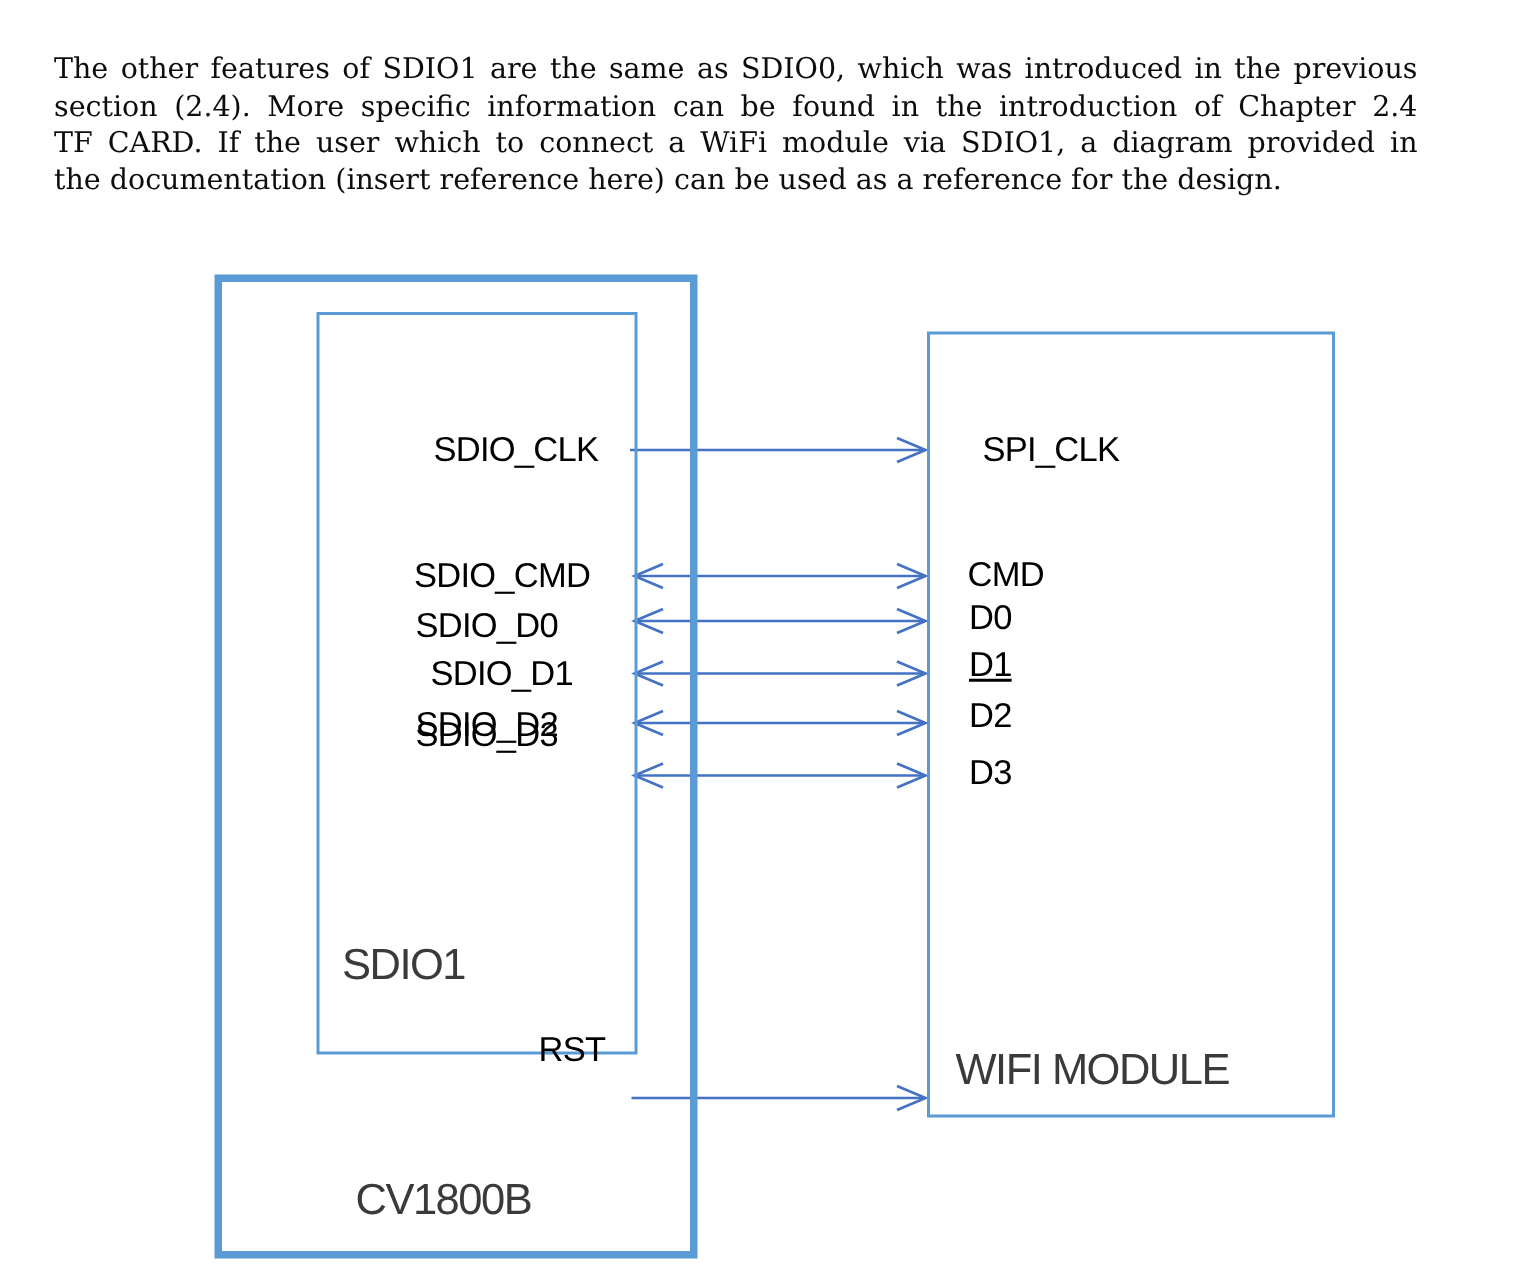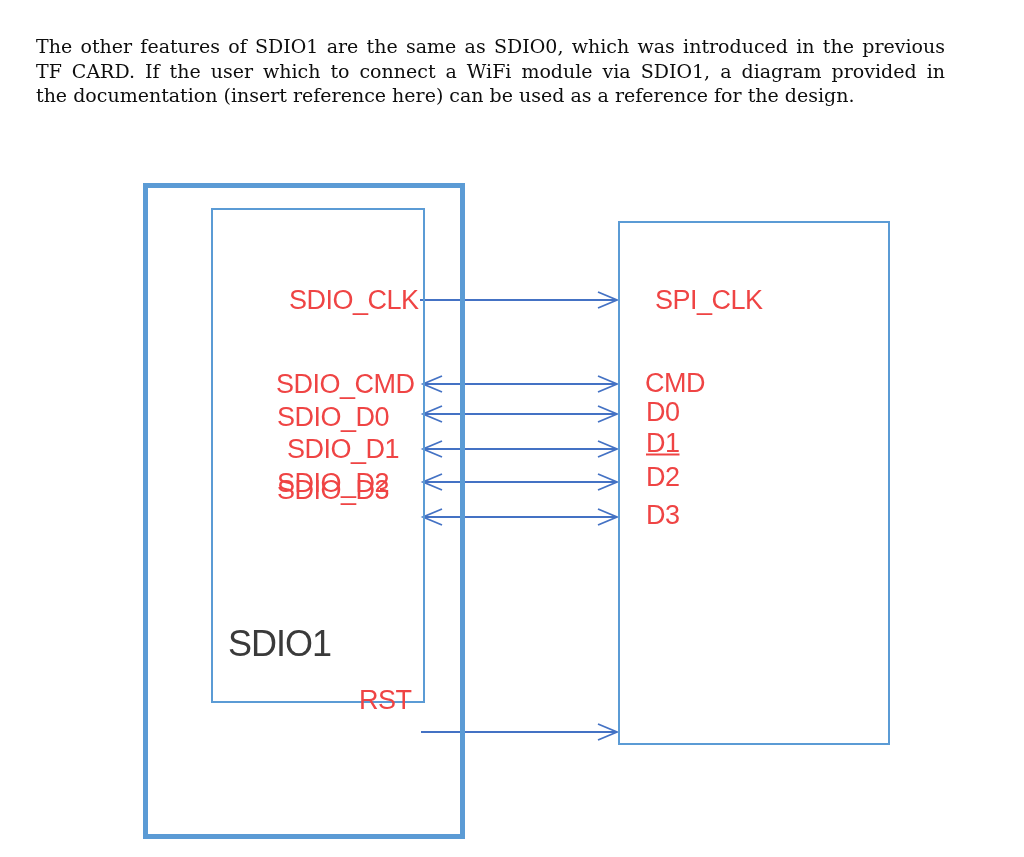--- a/index.html
+++ b/index.html
@@ -18,32 +18,33 @@
   }
   .pline{white-space:nowrap;}
   .pline.just{text-align:justify;text-align-last:justify;white-space:normal;height:24.5px;overflow:hidden;}
   
   .dbox{position:absolute;box-sizing:border-box;background:transparent;}
   #outer-box{left:143px;top:183px;width:322px;height:656px;border:5px solid #5B9BD5;}
   #inner-box{left:211px;top:208px;width:214px;height:495px;border:2px solid #5B9BD5;}
   #right-box{left:618px;top:221px;width:272px;height:524px;border:2px solid #5B9BD5;}
   
   .lbl{position:absolute;transform:translateY(-50%);white-space:nowrap;line-height:1;}
-  .sig{font-size:27px;color:#ef4444;letter-spacing:-0.5px;}
-  .dark{font-size:36px;color:#3A3A3A;letter-spacing:-1px;}
+  .sig{font-size:23px;color:#000000;letter-spacing:-0.5px;}
+  .dark{font-size:29px;color:#3A3A3A;letter-spacing:-1px;}
   
   #arrow-layer{position:absolute;left:0;top:0;pointer-events:none;}
 </style>
 </head>
 <body>
 
 <div id="page">
 
   <div id="para">
     <div class="pline just">The other features of SDIO1 are the same as SDIO0, which was introduced in the previous</div>
+    <div class="pline just">section (2.4).  More specific information can be found in the introduction of Chapter 2.4</div>
     <div class="pline just">TF CARD. If the user which to connect a WiFi module via SDIO1, a diagram provided in</div>
     <div class="pline">the documentation (insert reference here) can be used as a reference for the design.</div>
   </div>
 
   <svg id="arrow-layer" width="1024" height="857" viewBox="0 0 1024 857">
     <g stroke="#4472C4" stroke-width="1.8" fill="none">
 
       <g>
         <line x1="420" y1="300" x2="616" y2="300"></line>
         <polyline points="598,292 617,300 598,308"></polyline>
@@ -100,14 +101,16 @@
   <span class="lbl sig" style="left:655px;top:300px;">SPI_CLK</span>
   <span class="lbl sig" style="left:645px;top:383px;">CMD</span>
   <span class="lbl sig" style="left:646px;top:412px;">D0</span>
   <span class="lbl sig" style="left:646px;top:443px;text-decoration:underline;">D1</span>
   <span class="lbl sig" style="left:646px;top:477px;">D2</span>
   <span class="lbl sig" style="left:646px;top:515px;">D3</span>
 
   <span class="lbl sig" style="left:359px;top:700px;">RST</span>
 
   <span class="lbl dark" style="left:228px;top:644px;">SDIO1</span>
+  <span class="lbl dark" style="left:237px;top:801px;">CV1800B</span>
+  <span class="lbl dark" style="left:637px;top:714px;">WIFI MODULE</span>
 
 </div>
 
 </body></html>

